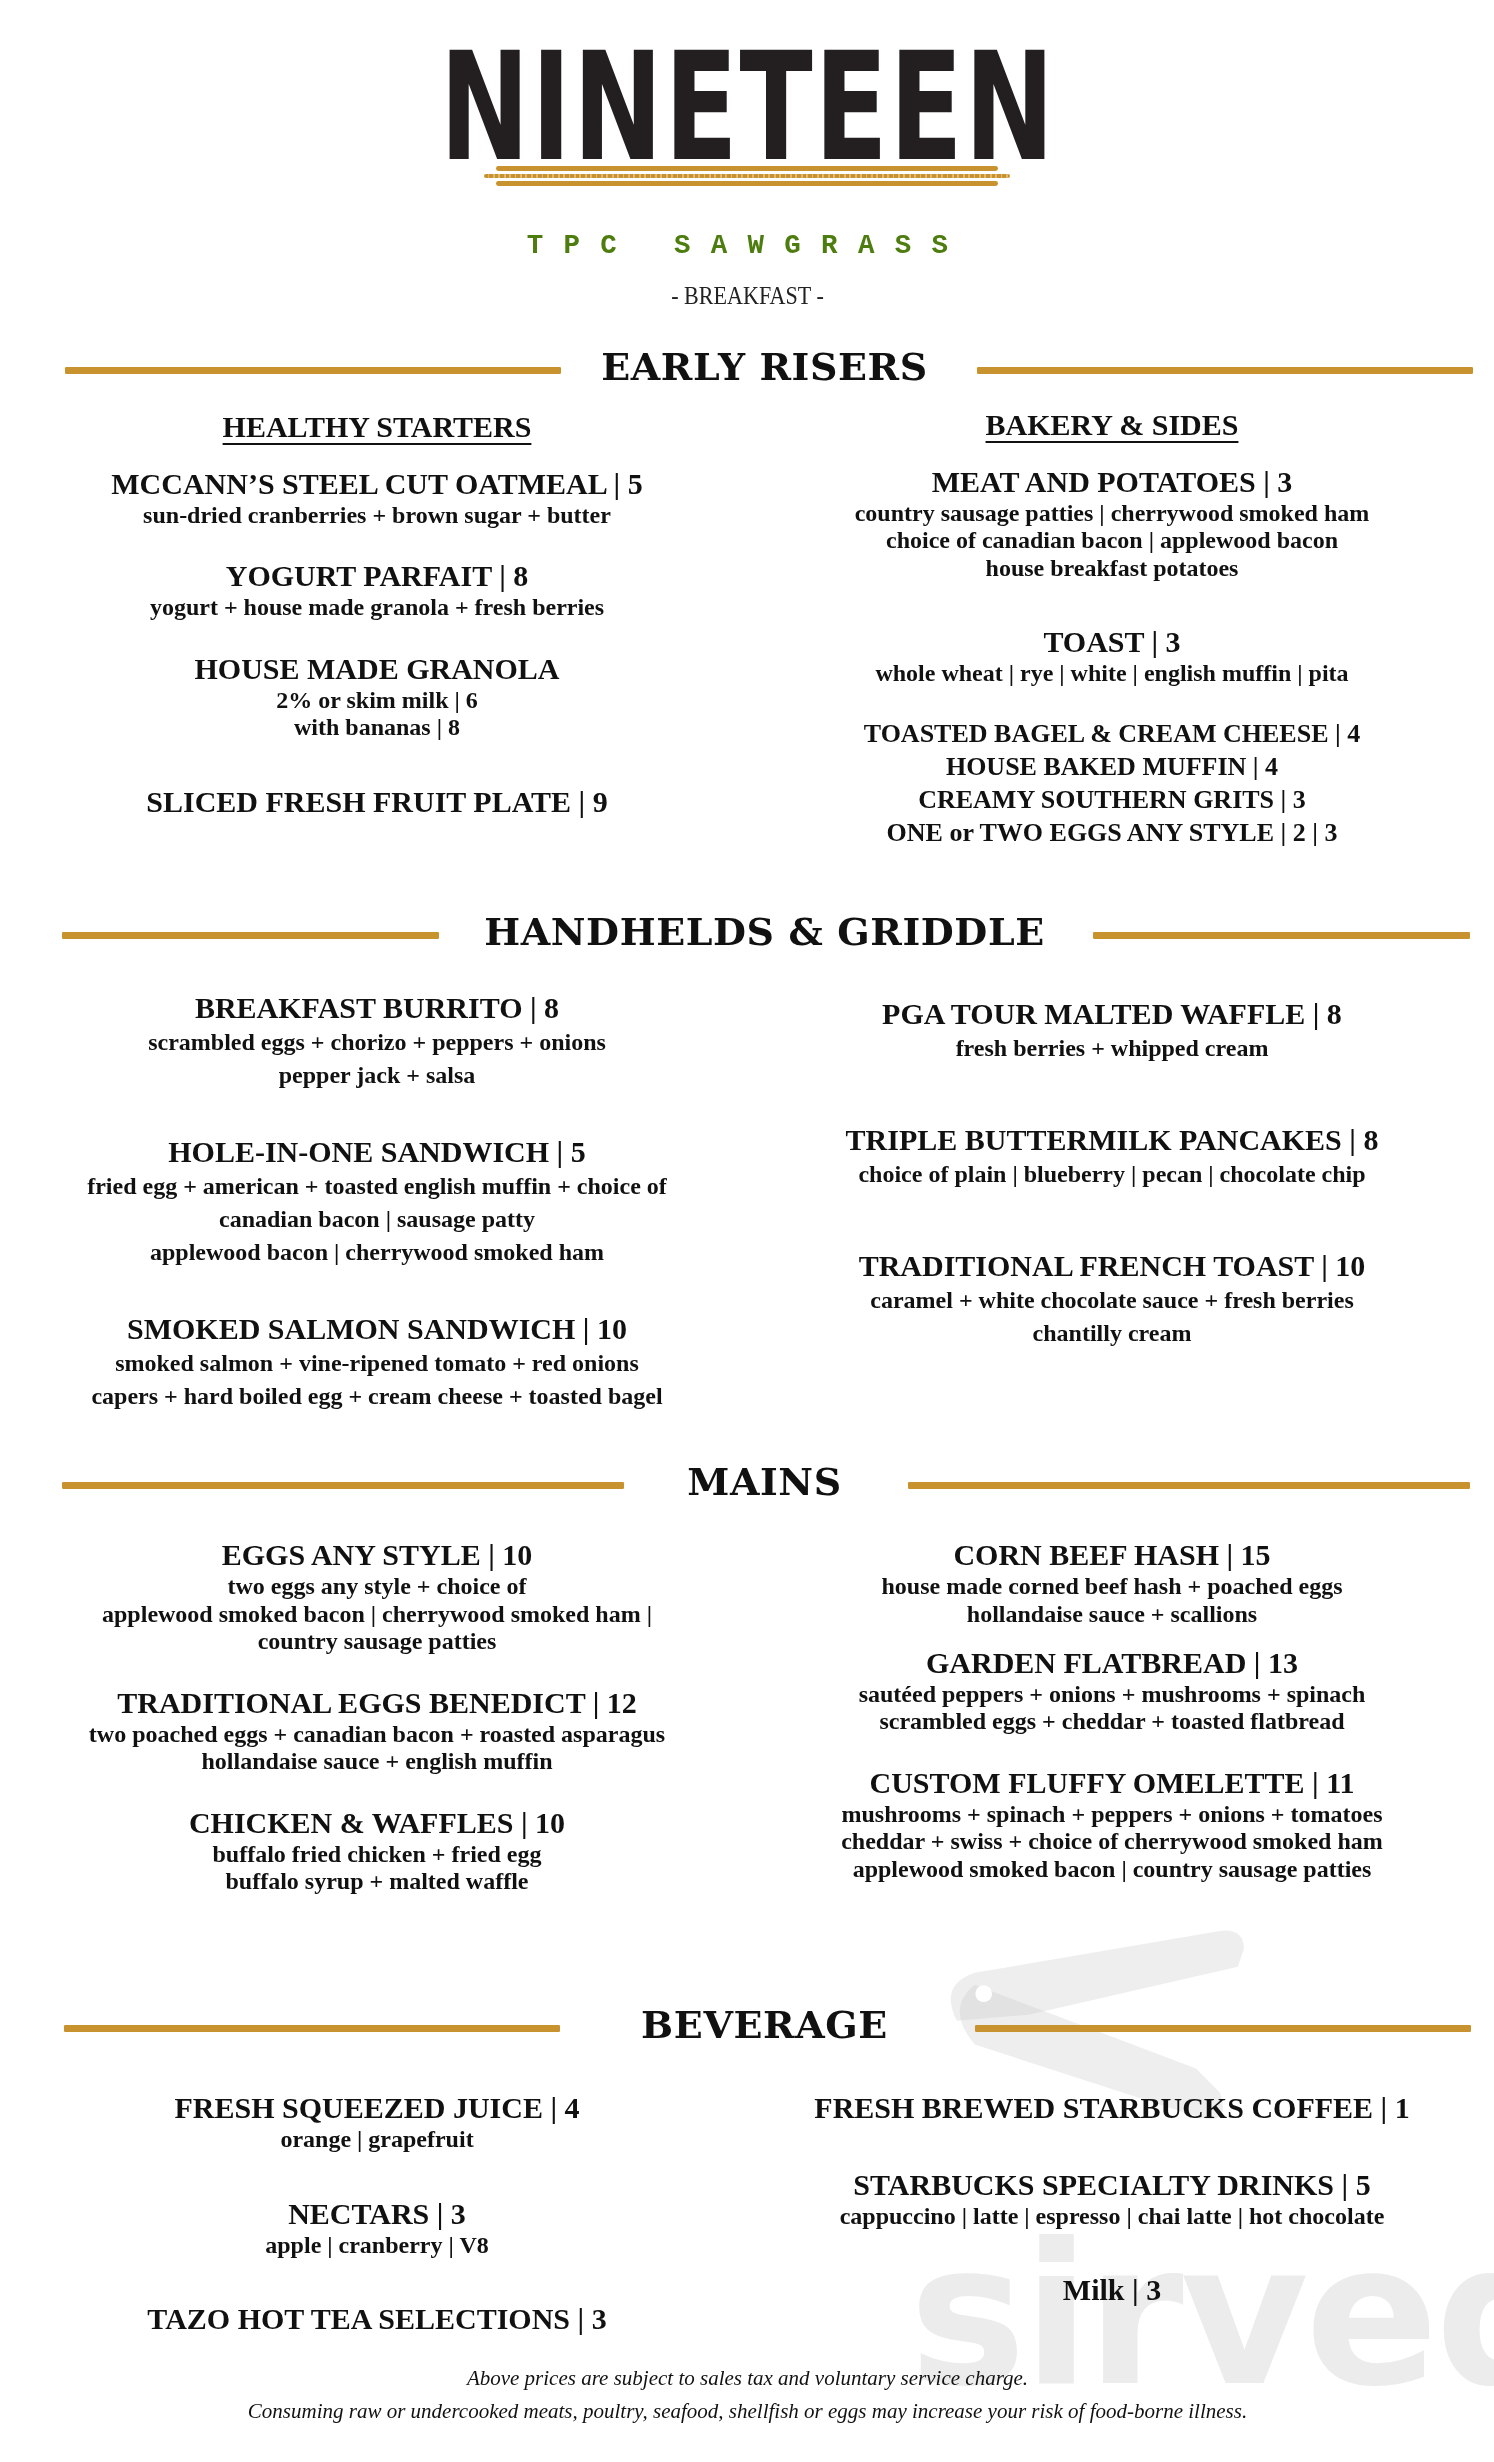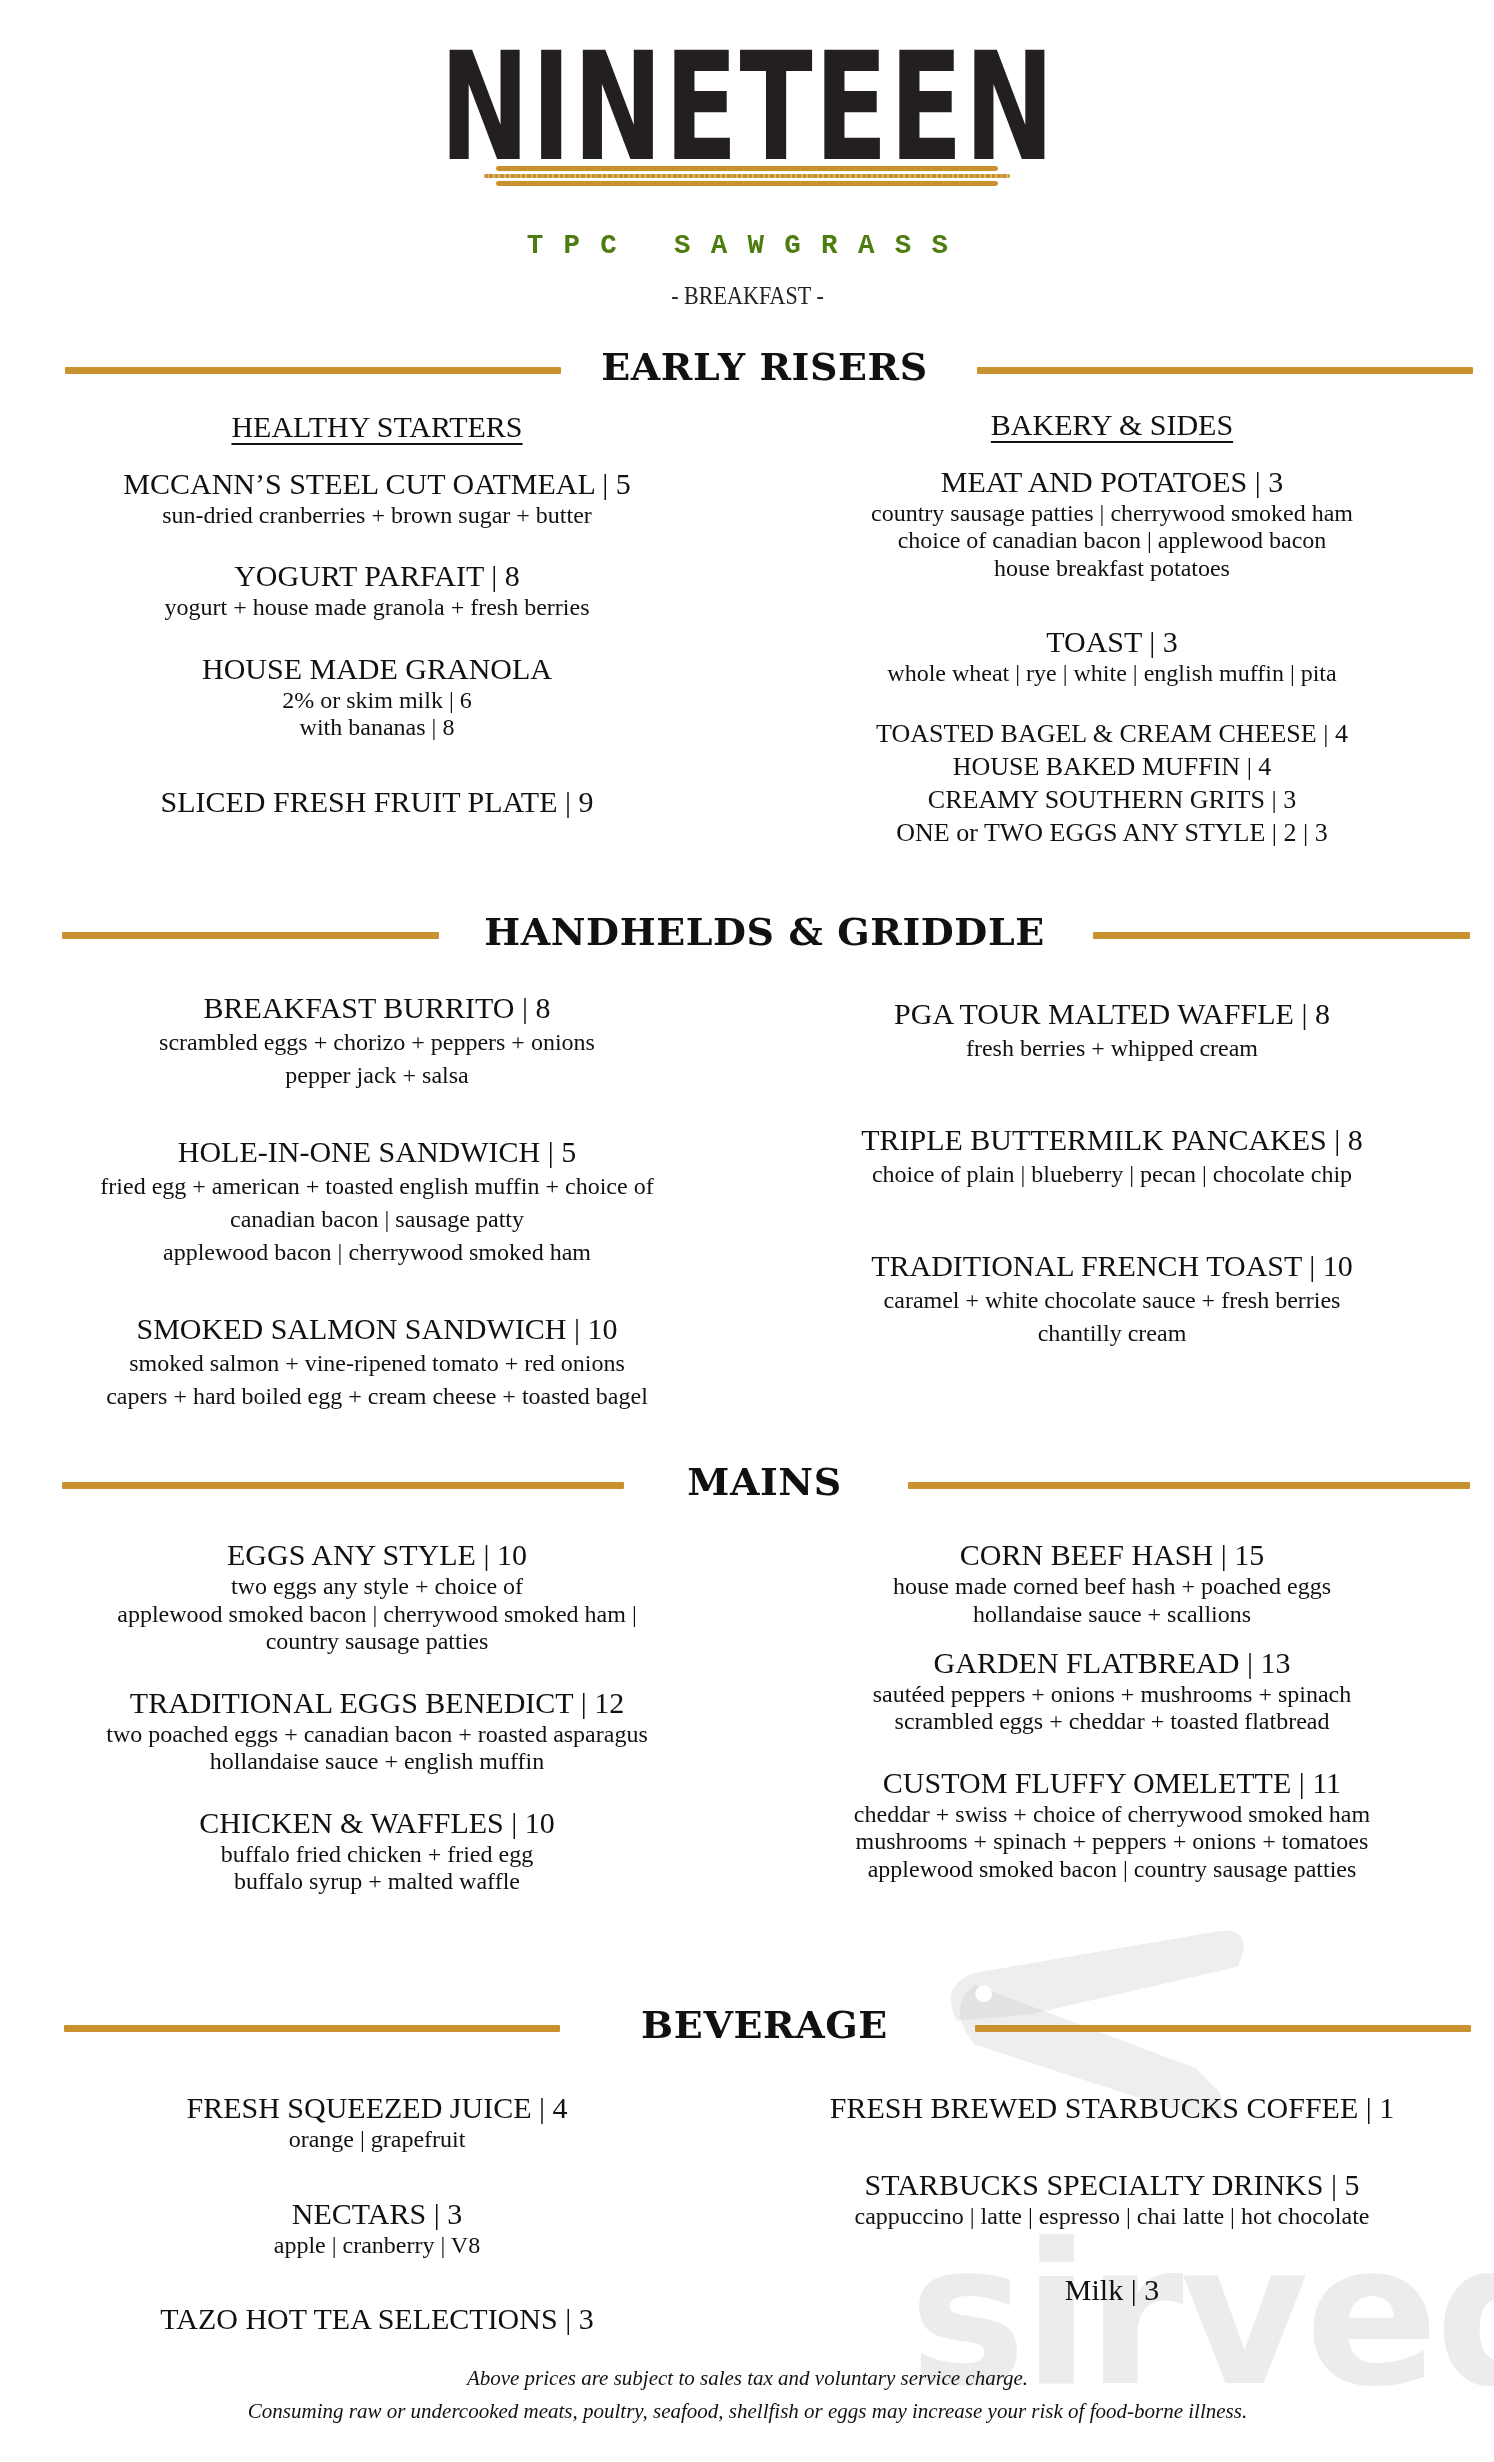--- a/index.html
+++ b/index.html
@@ -31,21 +31,21 @@
   
   .sec-head { position: absolute; left: 17px; width: 1339px; height: 54px; }
   .sec-rule { position: absolute; top: 23px; height: 7.2px; background: #c8922f; border-radius: 1.2px; }
   .sec-title {
     position: absolute; left: 0; width: 1495px; text-align: center; top: 0;
     font-family: "DejaVu Serif", "Liberation Serif", serif; font-weight: bold;
     font-size: 38px; color: #111; letter-spacing: 0.6px;
   }
 
   
-  .col { position: absolute; text-align: center; }
+  .col { position: absolute; text-align: center; font-weight: bold; }
   .col.left { left: 36px; width: 682px; }
   .col.right { left: 765px; width: 694px; }
   .sub-title { font-size: 30px; text-decoration: underline; text-underline-offset: 6px; text-decoration-thickness: 1.8px; margin-bottom: 21.5px; }
   .item { margin-bottom: 0; }
   .item-name { font-size: 30px; line-height: 36px; }
   .item-desc { font-size: 24px; line-height: 27.5px; }
   .gap-s { height: 16.7px; } .gap-m { height: 29px; } .gap-l { height: 42px; }
 
   
   .footer { position: absolute; left: 0; top: 2362px; width: 1495px; text-align: center; font-style: italic; font-size: 21px; line-height: 33px; color: #111; }
@@ -204,22 +204,22 @@
   </div>
   <div class="gap-s"></div>
   <div class="item">
     <div class="item-name">GARDEN FLATBREAD | 13</div>
     <div class="item-desc">sautéed peppers + onions + mushrooms + spinach</div>
     <div class="item-desc">scrambled eggs + cheddar + toasted flatbread</div>
   </div>
   <div class="gap-m"></div>
   <div class="item">
     <div class="item-name">CUSTOM FLUFFY OMELETTE | 11</div>
+    <div class="item-desc">mushrooms + spinach + peppers + onions + tomatoes</div>
     <div class="item-desc">cheddar + swiss + choice of cherrywood smoked ham</div>
-    <div class="item-desc">mushrooms + spinach + peppers + onions + tomatoes</div>
     <div class="item-desc">applewood smoked bacon | country sausage patties</div>
   </div>
 </div>
 
 <div class="sec-head" style="top:2002px">
   <div class="sec-rule" style="left:47px;width:496px"></div>
   <div class="sec-title">BEVERAGE</div>
   <div class="sec-rule" style="left:958px;width:496px"></div>
 </div>
 

